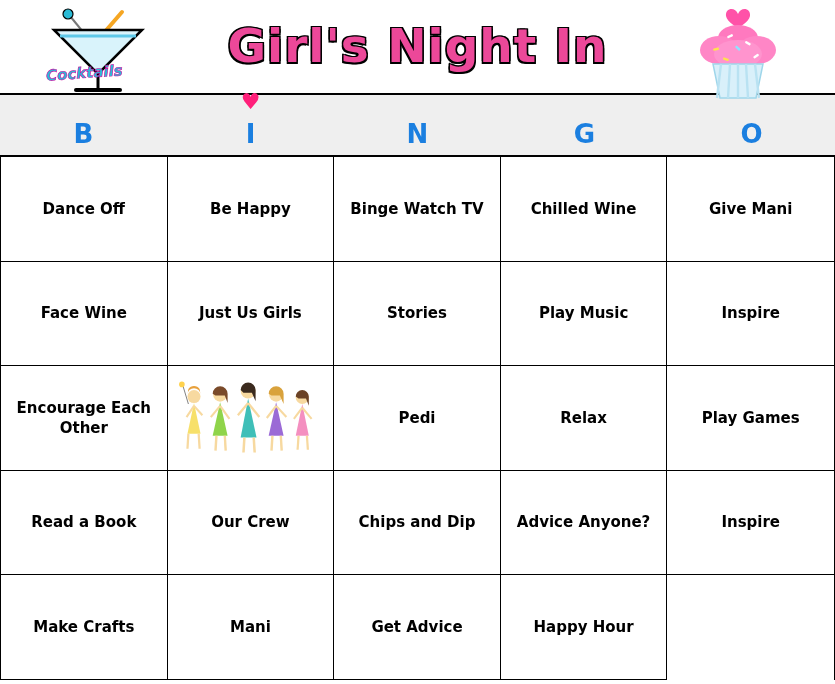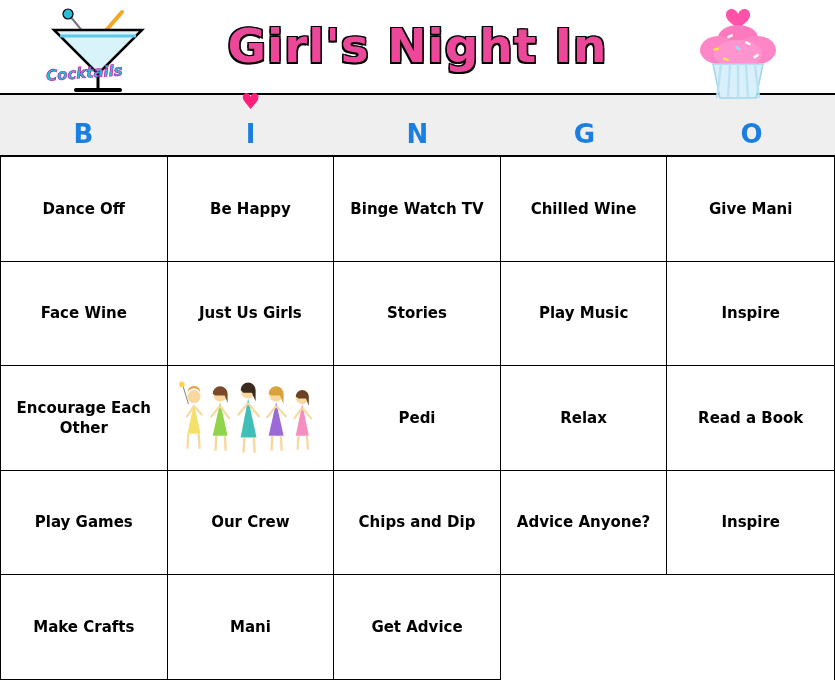--- a/index.html
+++ b/index.html
@@ -288,26 +288,27 @@
               <line x1="141" y1="64" x2="142" y2="79" stroke="#f7d9a0" stroke-width="2.4"></line>
               <line x1="136" y1="34" x2="127" y2="46" stroke="#f7d9a0" stroke-width="2.2"></line>
               <line x1="136" y1="34" x2="146" y2="46" stroke="#f7d9a0" stroke-width="2.2"></line>
             </g>
           </svg>
         </div>
       </div>
       <div class="cell">Pedi</div>
       <div class="cell">Relax</div>
 
+      <div class="cell">Play Games</div>
       <div class="cell">Read a Book</div>
-      <div class="cell">Play Games</div>
       <div class="cell">Our Crew</div>
       <div class="cell">Chips and Dip</div>
       <div class="cell">Advice Anyone?</div>
 
       <div class="cell">Inspire</div>
       <div class="cell">Make Crafts</div>
       <div class="cell">Mani</div>
       <div class="cell">Get Advice</div>
+      <div class="cell">Happy Hour</div>
 
     </div>
   </div>
 </div>
 
 </body></html>

